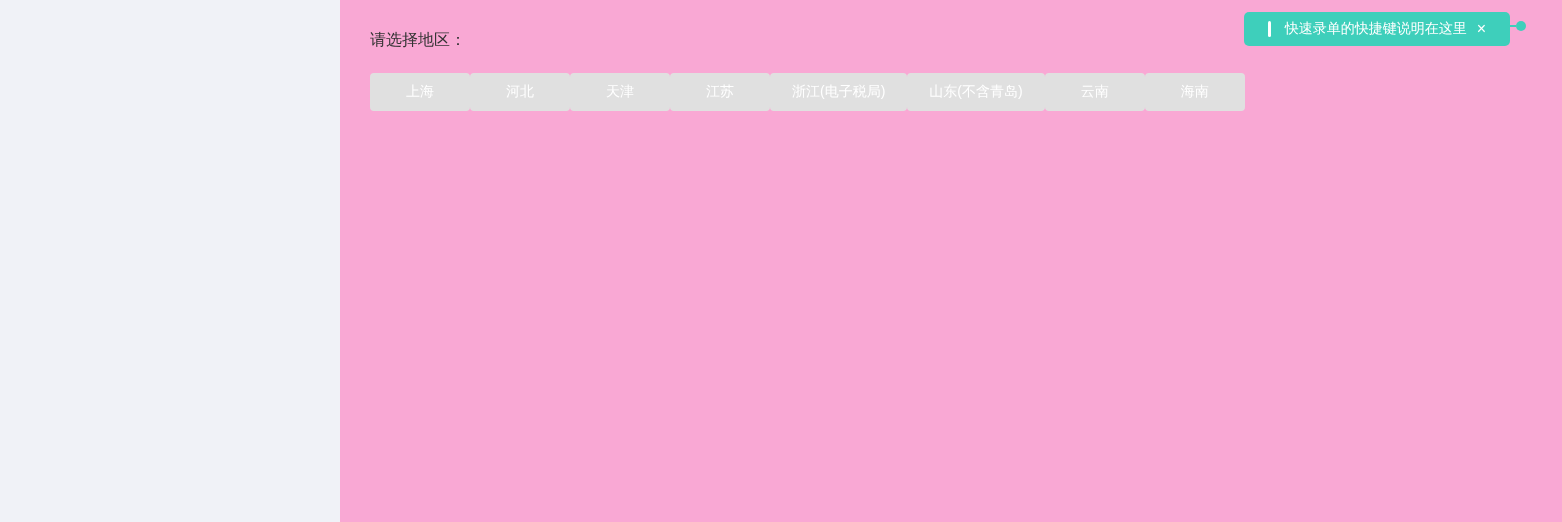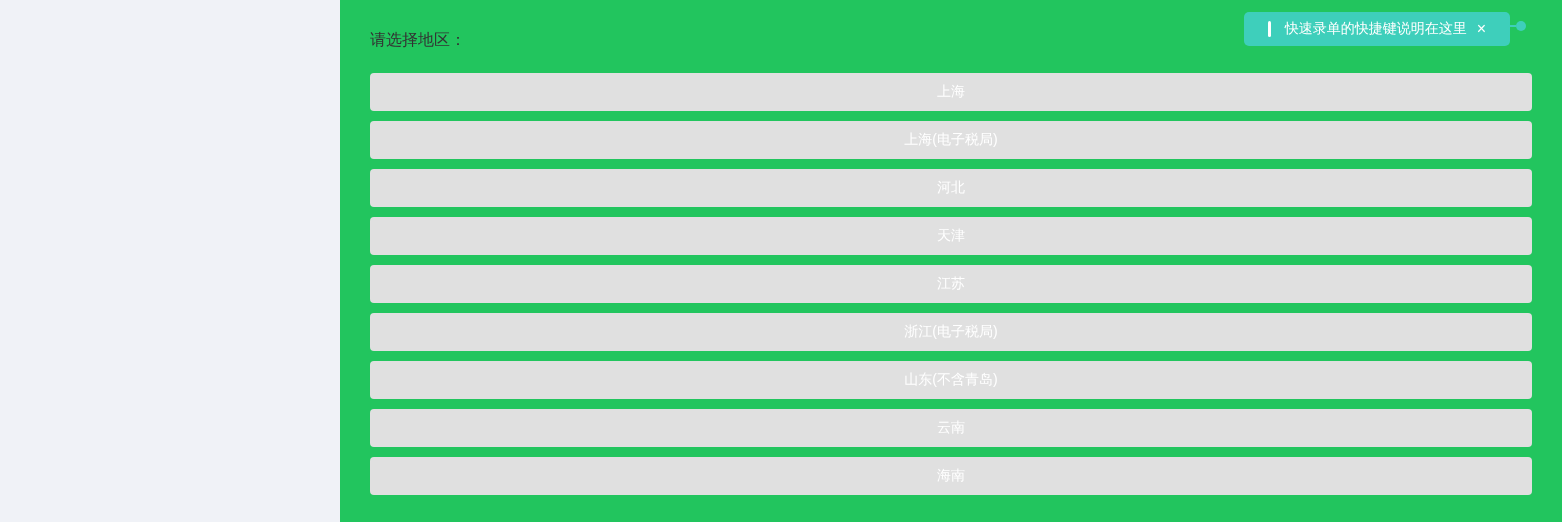--- a/index.html
+++ b/index.html
@@ -25,36 +25,35 @@
       height: 522px;
       background: #f0f2f7;
     }
 
     .main-content {
       position: absolute;
       left: 340px;
       top: 0;
       right: 0;
       bottom: 0;
-      background: #22c55e;
+      background: #f9a8d4;
       padding: 30px 30px;
     }
 
     .page-label {
       font-size: 16px;
       color: #333;
       font-weight: 500;
       margin-bottom: 22px;
     }
 
     .region-buttons {
       display: flex;
       flex-wrap: wrap;
-      gap: 10px;
-      flex-direction: column;
+      gap: 0;
     }
 
     .region-btn {
       background: #e0e0e0;
       border: none;
       border-radius: 4px;
       color: #ffffff;
       font-size: 14px;
       padding: 10px 22px;
       cursor: pointer;
@@ -121,21 +120,20 @@
 </head>
 <body>
 
 <div class="left-sidebar"></div>
 
 <div class="main-content">
   <div class="page-label">请选择地区：</div>
   <div class="region-buttons">
 
   <button class="region-btn">上海</button>
-      <button class="region-btn">上海(电子税局)</button>
       <button class="region-btn">河北</button>
       <button class="region-btn">天津</button>
       <button class="region-btn">江苏</button>
       <button class="region-btn">浙江(电子税局)</button>
       <button class="region-btn">山东(不含青岛)</button>
       <button class="region-btn">云南</button>
       <button class="region-btn">海南</button>
     </div>
 </div>
 

